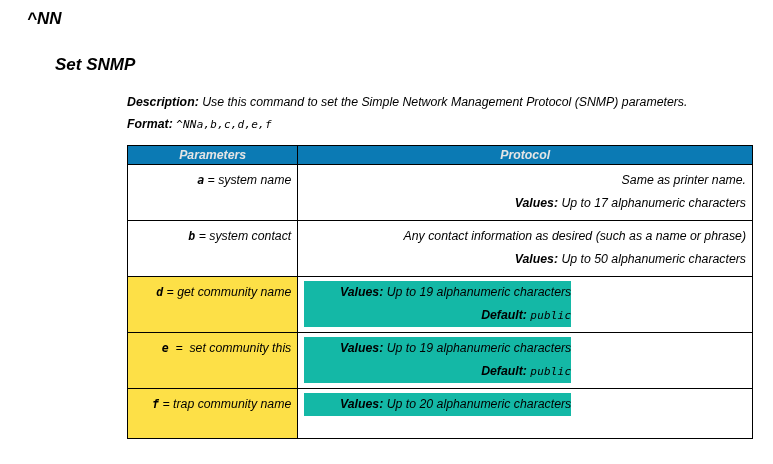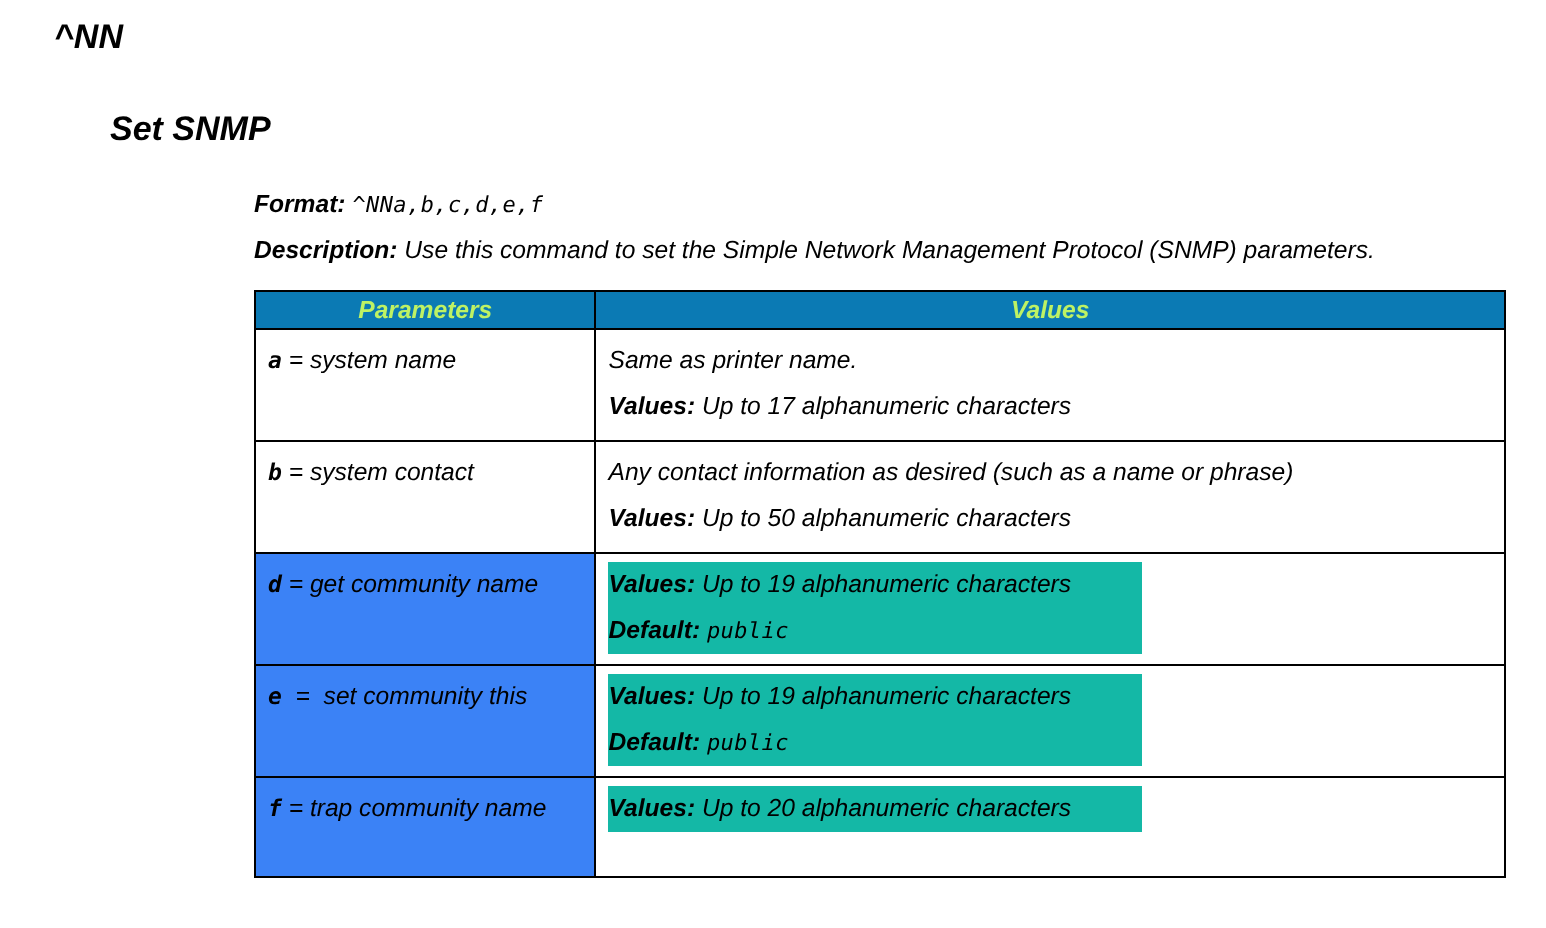--- a/index.html
+++ b/index.html
@@ -80,83 +80,84 @@
   .tbl td, .tbl th {
     border: 1.3px solid #000000;
     padding: 0;
     vertical-align: top;
   }
   .col-param { width: 170px; }
   .col-details { width: 454px; }
 
   .thead-cell {
     background: #0b7ab4;
-    color: #bef264;
+    color: #e5e5e5;
     font-weight: bold;
     font-size: 12.3px;
     text-align: center;
     height: 18px;
     line-height: 18px;
     padding: 2px 0 3px 0;
   }
 
   .cell-inner {
     padding: 4px 6px 5px 6px;
     font-size: 12.3px;
     line-height: 23px;
     min-height: 40px;
+    text-align: right;
   }
   .cell-inner .line {
     white-space: nowrap;
   }
   .b { font-weight: bold; }
 
   .param-letter {
     font-family: "DejaVu Sans Mono", "Liberation Mono", monospace;
     font-weight: bold;
     font-size: 11.5px;
   }
 
   
-  .hl-cell { background: #3b82f6; }
+  .hl-cell { background: #fde047; }
   .hl-block {
     background: #14b8a6;
     display: block;
     width: 267px;
   }
 </style>
 </head>
 <body>
 
 <div class="page">
 
   <div class="cmd-code">^NN</div>
 
   <div class="section-title">Set SNMP</div>
 
   <div class="meta">
     <div class="meta-row">
+      <span class="meta-label">Description:</span>
+      <span class="meta-value">Use this command to set the Simple Network Management Protocol (SNMP) parameters.</span>
+    </div>
+    <div class="meta-row">
       <span class="meta-label">Format:</span>
       <span class="mono">^NNa,b,c,d,e,f</span>
-    </div>
-    <div class="meta-row">
-      <span class="meta-label">Description:</span>
-      <span class="meta-value">Use this command to set the Simple Network Management Protocol (SNMP) parameters.</span>
     </div>
   </div>
 
   <table class="tbl">
     <colgroup>
       <col class="col-param">
       <col class="col-details">
     </colgroup>
     <thead>
       <tr>
         <th class="thead-cell">Parameters</th>
-        <th class="thead-cell">Values</th>
+        <th class="thead-cell">Protocol</th>
       </tr>
     </thead>
     <tbody id="tbody">
         <tr>
           <td>
             <div class="cell-inner">
               <div class="line"><span class="param-letter">a</span><span style="white-space: pre;"> = </span><span>system name</span></div>
             </div>
           </td>
           <td>

